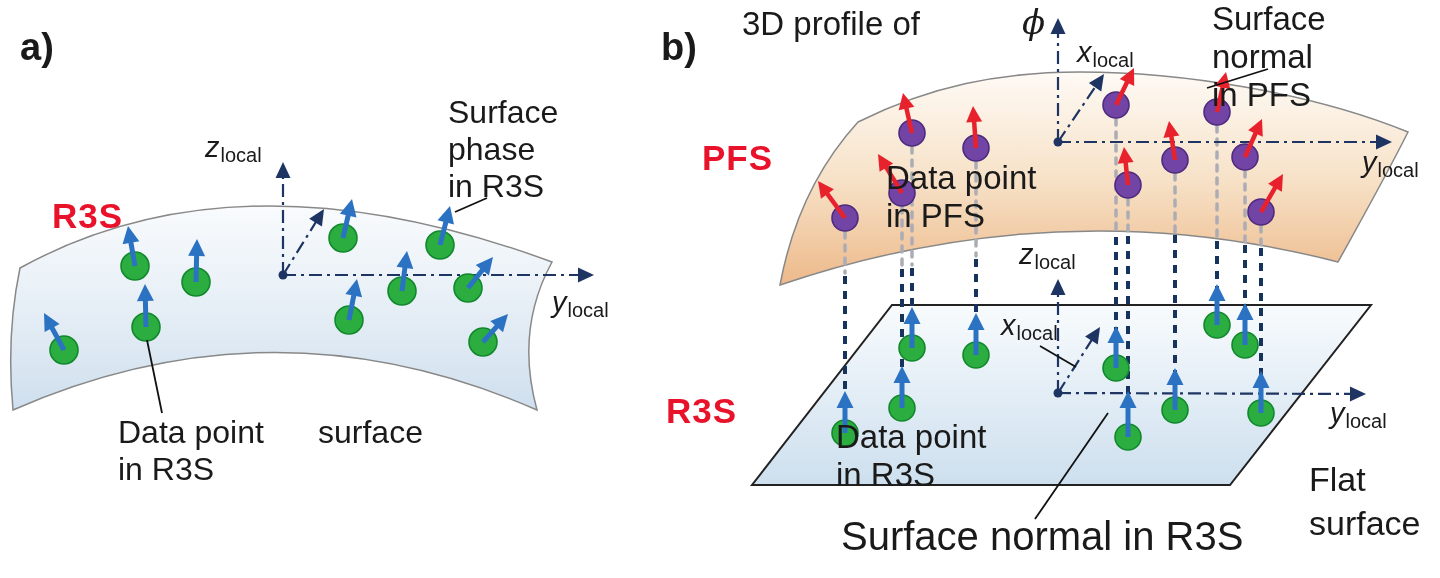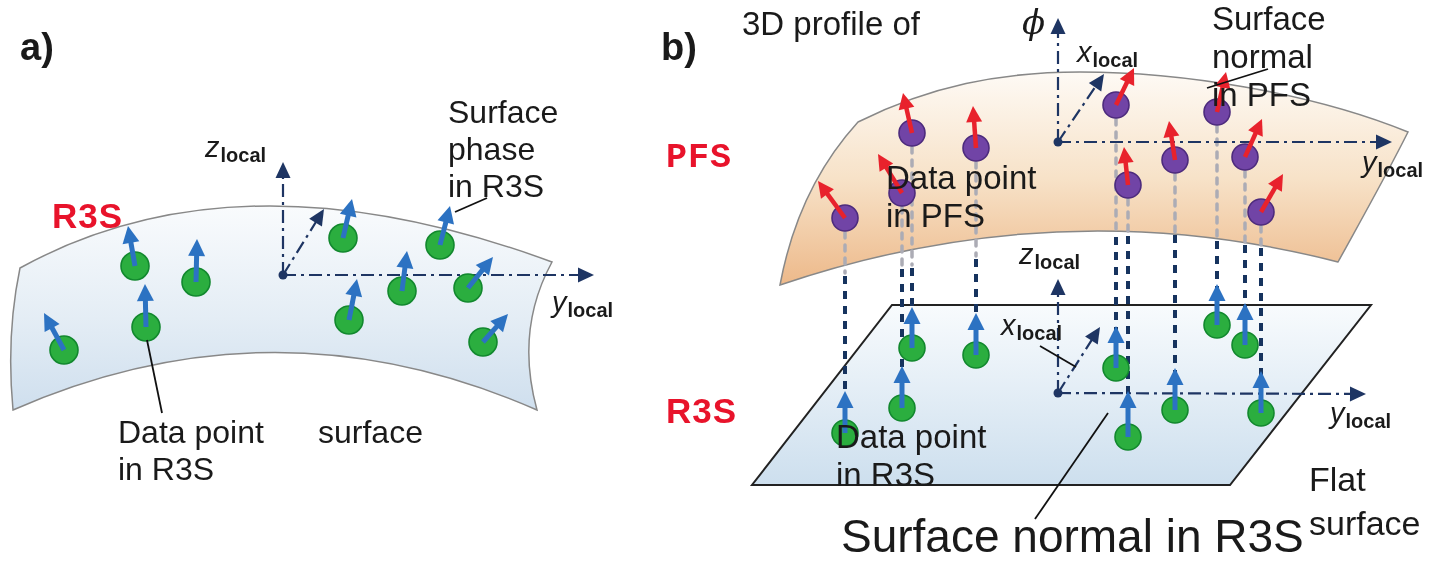--- a/index.html
+++ b/index.html
@@ -5,24 +5,24 @@
   html,body{margin:0;padding:0;background:#ffffff;}
   .stage{position:relative;width:1440px;height:578px;background:#ffffff;overflow:hidden;
          font-family:"Liberation Sans","DejaVu Sans",sans-serif;color:#1a1a1a;}
   svg{position:absolute;left:0;top:0;}
   .lbl{position:absolute;white-space:nowrap;}
   .ptag{font-size:38px;font-weight:bold;}
   .syslbl{font-size:35px;font-weight:bold;color:#e8132b;letter-spacing:1px;}
   .cap{position:absolute;text-align:left;font-size:32px;line-height:37px;color:#1a1a1a;}
   .capB{font-size:33px;line-height:38px;}
   .capFlat{font-size:34px;line-height:44px;}
-  .capNowrap{white-space:nowrap;text-align:center;font-size:46px;}
+  .capNowrap{white-space:nowrap;text-align:center;font-size:40px;}
   .axlbl{position:absolute;white-space:nowrap;color:#1a1a1a;}
   .axlbl .L{font-style:italic;font-size:29px;}
-  .axlbl .S{font-size:20px;position:relative;top:5px;margin-left:1px;font-weight:bold;}
+  .axlbl .S{font-size:20px;position:relative;top:5px;margin-left:1px;}
   .phi .L{font-family:"DejaVu Serif","Liberation Serif",serif;font-size:34px;}
 </style>
 </head>
 <body>
 
 <div class="stage">
 
   <svg id="diagram-svg" width="1440" height="578" viewBox="0 0 1440 578">
     <defs>
       <linearGradient id="gradA" x1="0" y1="0" x2="0" y2="1">
@@ -214,21 +214,21 @@
   </div>
 
   <div class="axlbl" style="left:205px;top:131px;">
     <span class="L">z</span><span class="S">local</span>
   </div>
   <div class="axlbl" style="left:552px;top:286px;">
     <span class="L">y</span><span class="S">local</span>
   </div>
 
   <div class="lbl ptag" style="left:661px;top:26px;">b)</div>
-  <div class="lbl syslbl" style="left:666px;top:138px;font-family:Liberation Mono, monospace;">PFS</div>
+  <div class="lbl syslbl" style="left:702px;top:138px;">PFS</div>
   <div class="lbl syslbl" style="left:666px;top:391px;">R3S</div>
 
   <div class="cap capB" style="left:742px;top:5px;width:220px;">
     <div>3D profile of</div>
   </div>
 
   <div class="cap capB" style="left:1212px;top:0;width:220px;">
     <div>Surface normal</div>
     <div>in PFS</div>
   </div>

